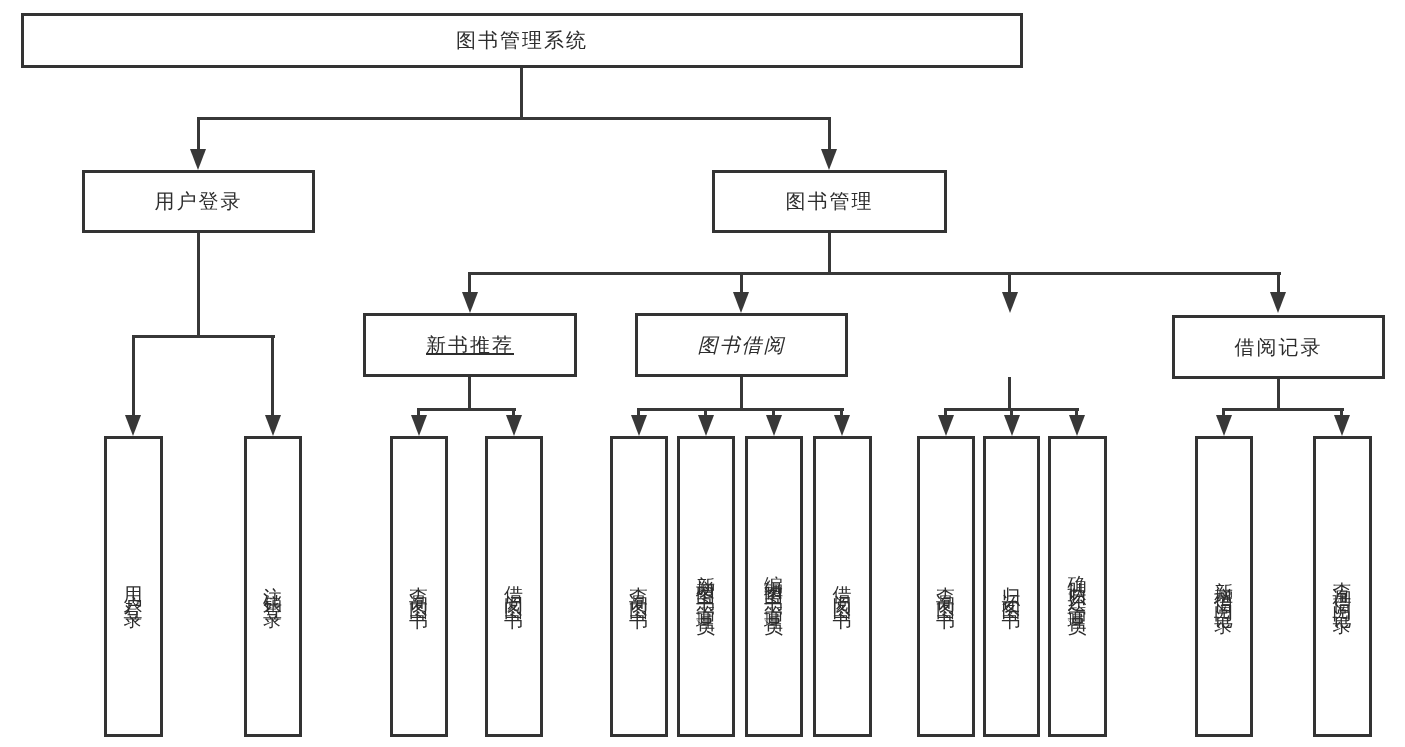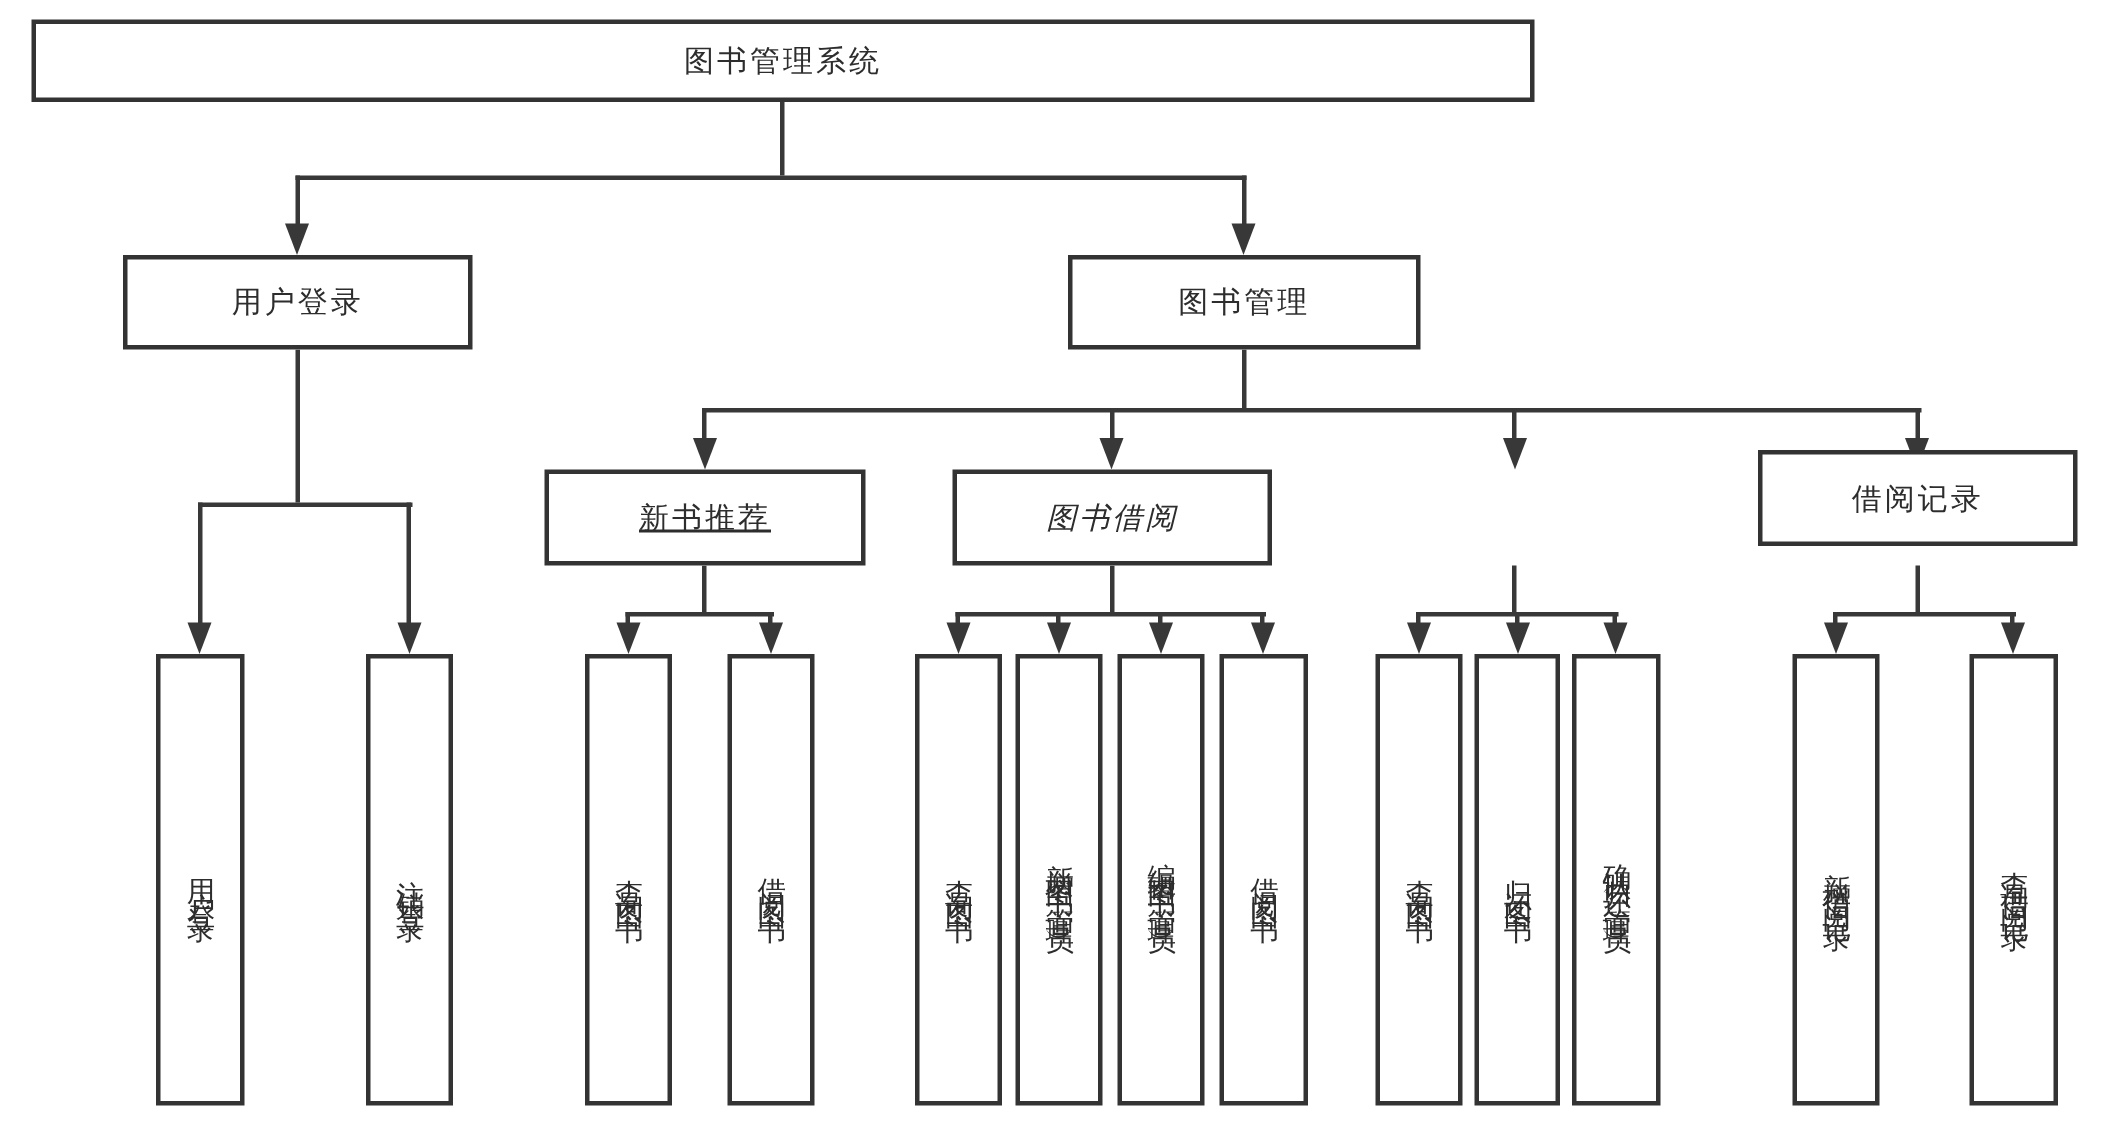--- a/index.html
+++ b/index.html
@@ -87,21 +87,21 @@
   <div class="node" style="left:712px; top:170px; width:235px; height:63px;">
     <span>图书管理</span>
   </div>
 
   <div class="node" style="left:363px; top:313px; width:214px; height:64px;text-decoration:underline;">
     <span>新书推荐</span>
   </div>
   <div class="node" style="left:635px; top:313px; width:213px; height:64px;font-style:italic;">
     <span>图书借阅</span>
   </div>
-  <div class="node" style="left:1172px; top:300px; width:213px; height:64px;">
+  <div class="node" style="left:1172px; top:315px; width:213px; height:64px;">
     <span>借阅记录</span>
   </div>
 
   <div class="leaf" style="left:104px; width:59px;">
     <span class="vtext">用户登录</span>
   </div>
   <div class="leaf" style="left:244px;">
     <span class="vtext">注销登录</span>
   </div>
 

